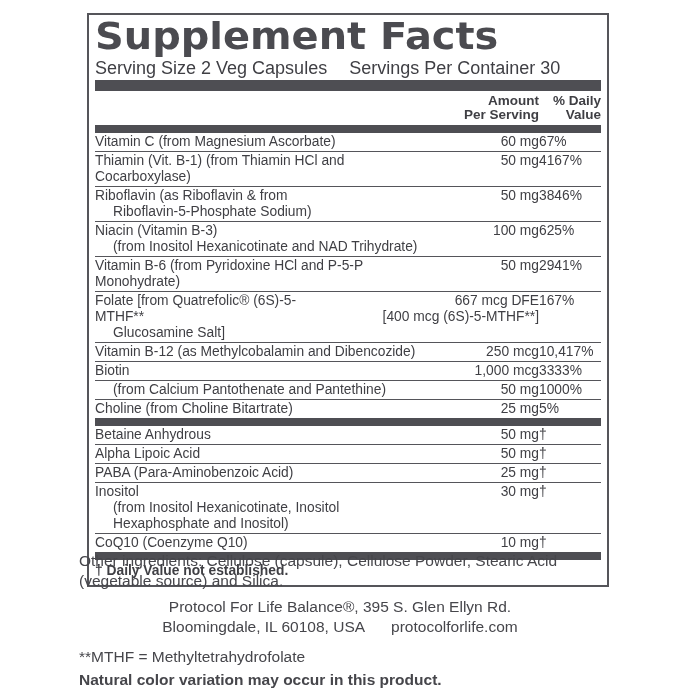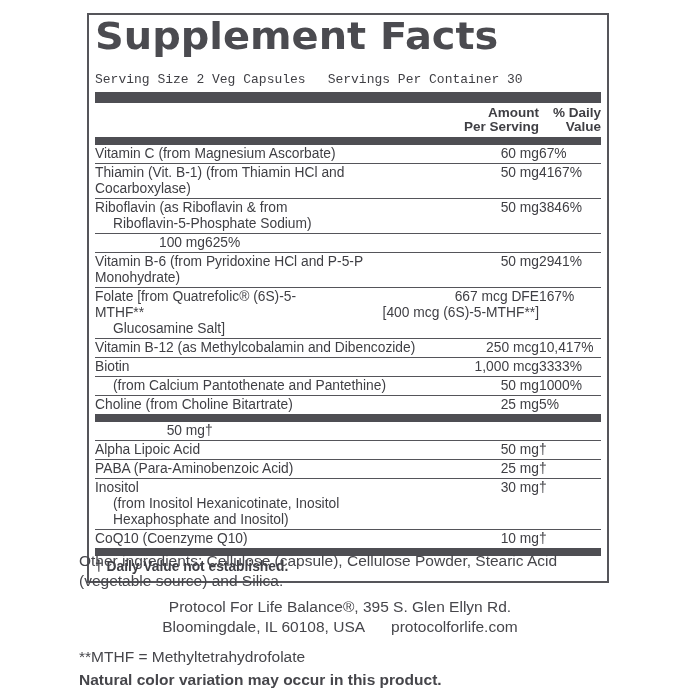--- a/index.html
+++ b/index.html
@@ -1,19 +1,19 @@
 <!DOCTYPE html>
 <html><head>
 <meta charset="utf-8">
 <style>
   html, body { margin: 0; padding: 0; background: #ffffff; }
   body { width: 700px; height: 700px; position: relative; overflow: hidden; font-family: "Liberation Sans", sans-serif; color: #3f3f44; }
   .panel { position: absolute; left: 87px; top: 13px; width: 522px; border: 2px solid #55555a; box-sizing: border-box; padding: 0 6px 4px 6px; }
   .title { font-family: "DejaVu Sans", sans-serif; font-weight: bold; font-size: 38px; line-height: 38px; letter-spacing: 0px; color: #4b4b50; margin-top: 2px; transform: scaleX(1.05); transform-origin: left; }
-  .serving { font-size: 13px; line-height: 18px; margin-top: 16px; font-family: Liberation Mono, monospace; }
+  .serving { font-size: 18px; line-height: 18px; margin-top: 4px; }
   .serving span + span { margin-left: 22px; }
   .bar-thick { height: 11px; background: #4e4e53; margin-top: 3px; }
   .bar-mid { height: 8px; background: #4e4e53; }
   .colhead { display: flex; justify-content: flex-end; font-weight: bold; font-size: 13.5px; line-height: 14px; padding: 3px 0 3px 0; }
   .colhead .amt { width: 110px; text-align: right; }
   .colhead .dv { width: 62px; text-align: right; }
   .row { display: flex; border-top: 1px solid #55555a; font-size: 13.8px; line-height: 16px; padding: 1px 0 1px 0; }
   .row.first { border-top: none; }
   .row .name { flex: 1; }
   .row .name .sub { display: block; padding-left: 18px; }
@@ -65,20 +65,21 @@
         <div class="dvv">4167%</div>
       </div>
       <div class="row">
         <div class="name"><span>Riboflavin (as Riboflavin &amp; from</span><span class="sub">Riboflavin-5-Phosphate Sodium)</span></div>
         <div class="amount">
           <div>50 mg</div>
         </div>
         <div class="dvv">3846%</div>
       </div>
       <div class="row">
+        <div class="name"><span>Niacin (Vitamin B-3)</span><span class="sub">(from Inositol Hexanicotinate and NAD Trihydrate)</span></div>
         <div class="amount">
           <div>100 mg</div>
         </div>
         <div class="dvv">625%</div>
       </div>
       <div class="row">
         <div class="name"><span>Vitamin B-6 (from Pyridoxine HCl and P-5-P Monohydrate)</span></div>
         <div class="amount">
           <div>50 mg</div>
         </div>
@@ -119,20 +120,21 @@
           <div>25 mg</div>
         </div>
         <div class="dvv">5%</div>
       </div>
     </div>
 
   <div class="bar-mid"></div>
 
   <div id="others">
       <div class="row first">
+        <div class="name"><span>Betaine Anhydrous</span></div>
         <div class="amount">
           <div>50 mg</div>
         </div>
         <div class="dvv">†</div>
       </div>
       <div class="row">
         <div class="name"><span>Alpha Lipoic Acid</span></div>
         <div class="amount">
           <div>50 mg</div>
         </div>

